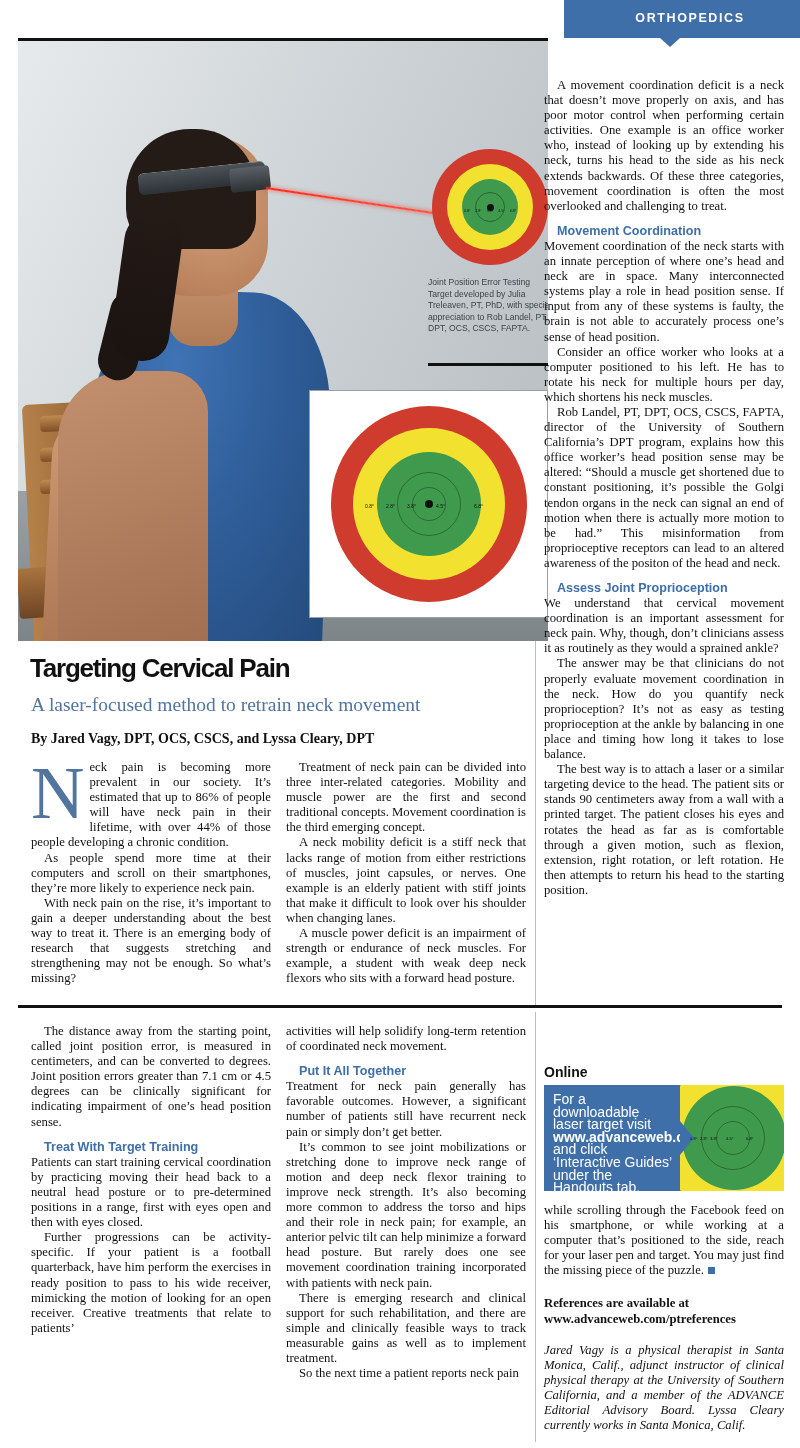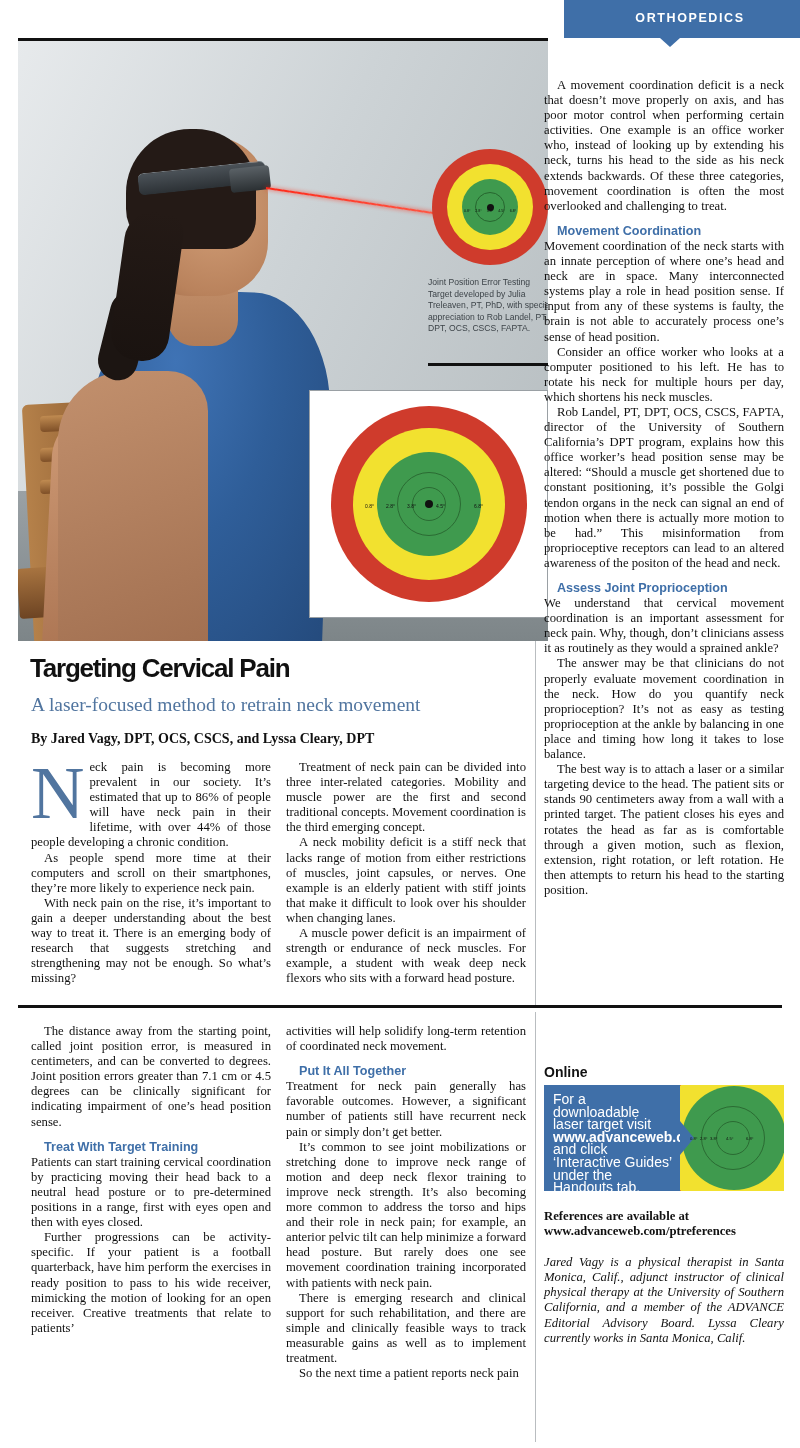--- a/index.html
+++ b/index.html
@@ -445,18 +445,21 @@
           <span>0.8°</span>
           <span>2.8°</span>
           <span>3.8°</span>
           <span style="margin-left:6px">4.5°</span>
           <span style="margin-left:10px">6.8°</span>
         </div>
       </div>
       <div class="ob-arrow"></div>
     </div>
 
+    <div class="col-body" style="margin-top:12px;">
+      <p class="noind"><span>while scrolling through the Facebook feed on his smartphone, or while working at a computer that’s positioned to the side, reach for your laser pen and target. You may just find the missing piece of the puzzle.</span><span class="endmark"></span></p>
+    </div>
 
     <div class="refline">References are available at www.advanceweb.com/ptreferences</div>
     <div class="bioline">Jared Vagy is a physical therapist in Santa Monica, Calif., adjunct instructor of clinical physical therapy at the University of Southern California, and a member of the ADVANCE Editorial Advisory Board. Lyssa Cleary currently works in Santa Monica, Calif.</div>
   </div>
 
 </div>
 
 </body></html>

